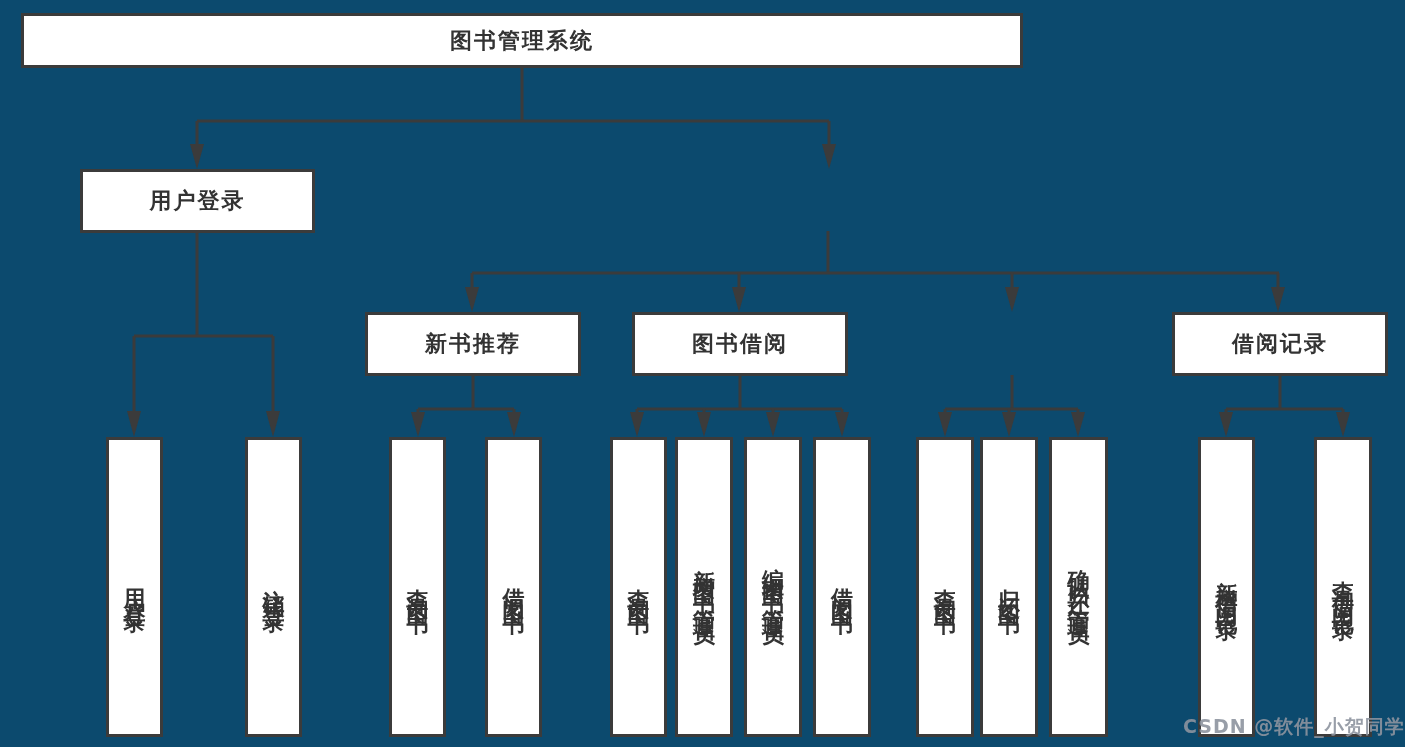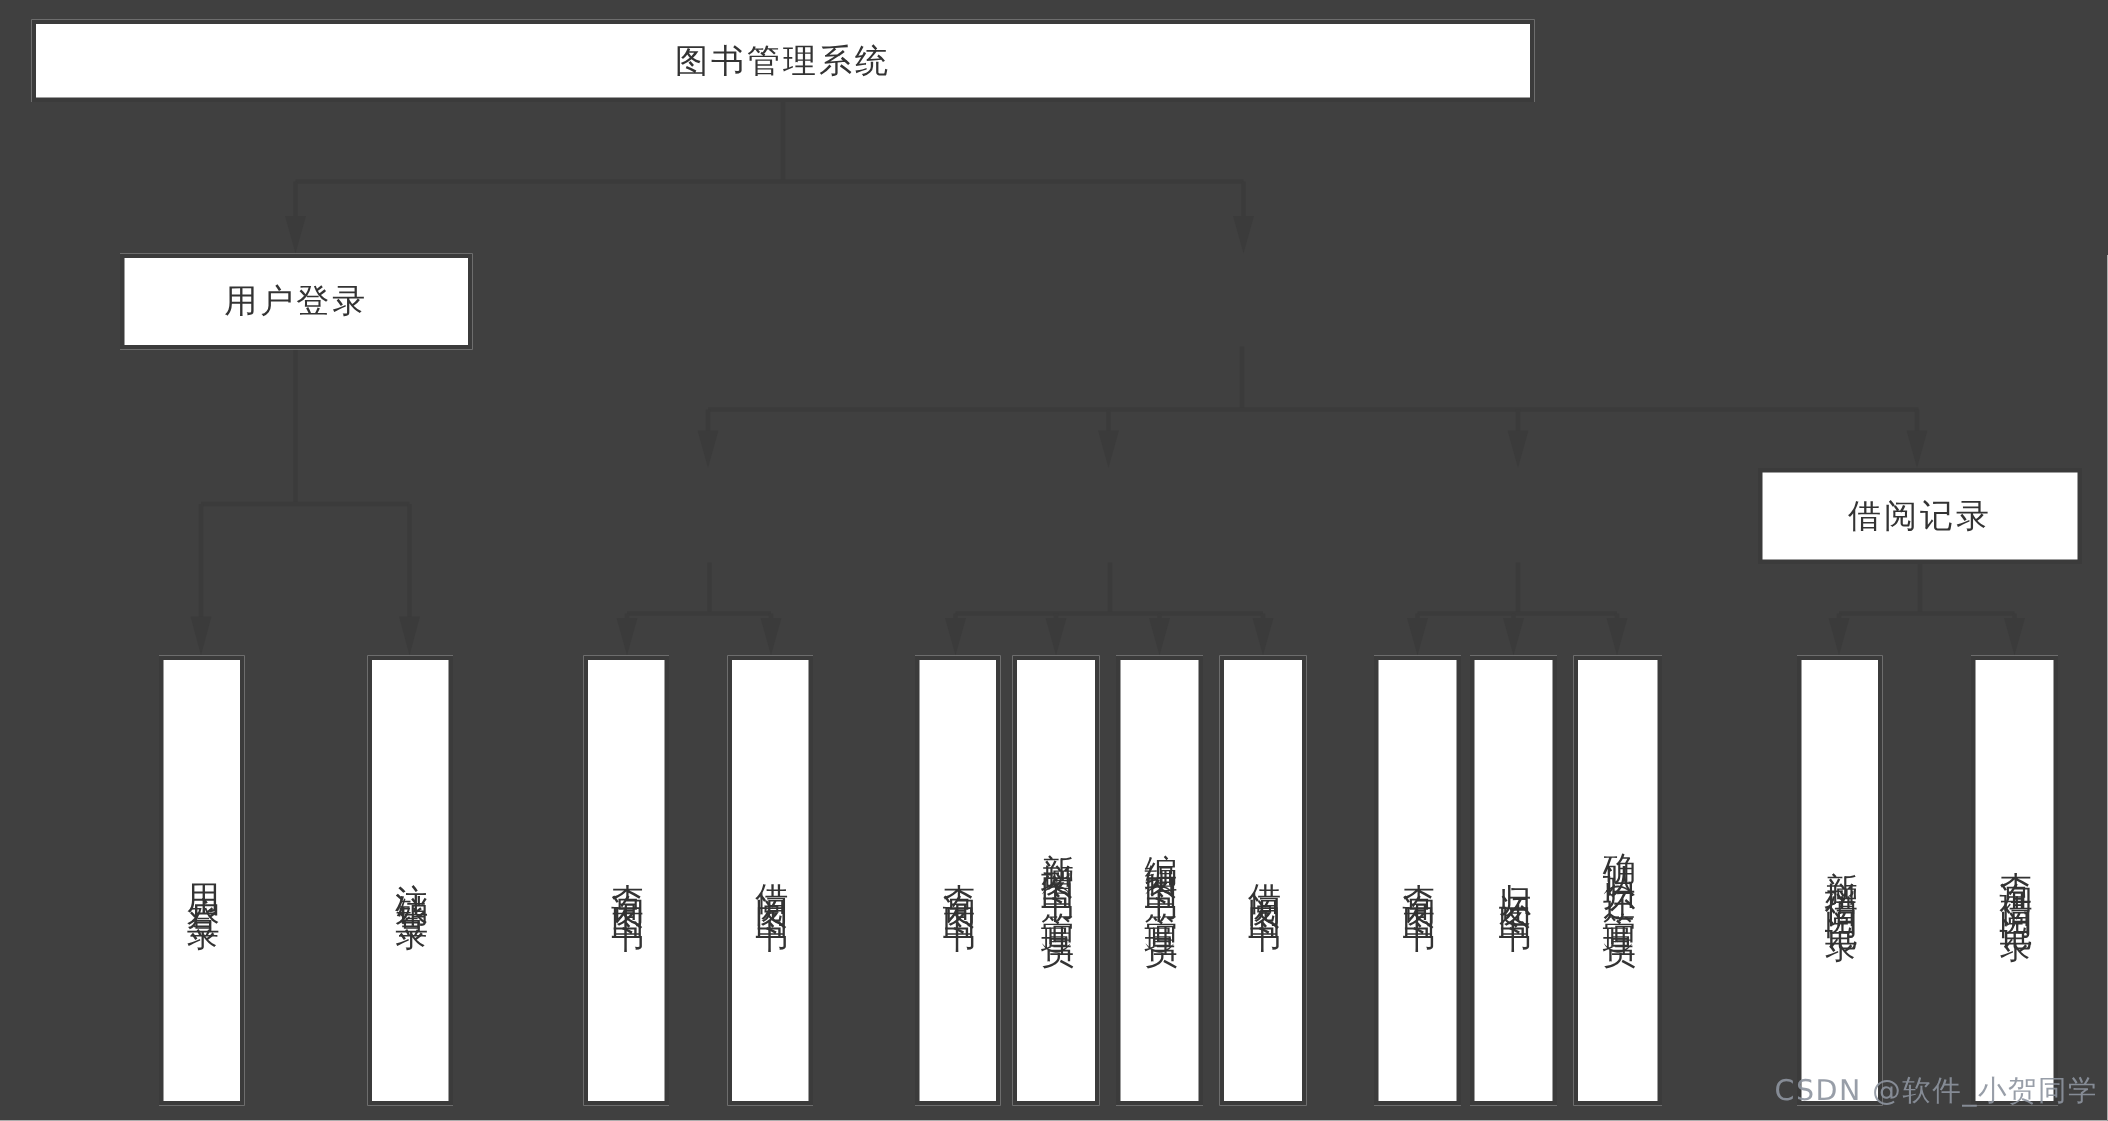--- a/index.html
+++ b/index.html
@@ -1,17 +1,17 @@
 <!DOCTYPE html>
 <html><head>
 <meta charset="utf-8">
 <style>
   html,body{margin:0;padding:0;background:#ffffff;}
   body{font-family:"DejaVu Sans","Liberation Sans",sans-serif;}
-  #canvas{position:relative;width:1405px;height:747px;background:#404040;overflow:hidden;}
+  #canvas{position:relative;width:1405px;height:747px;background:#0c4a6e;overflow:hidden;font-weight:bold;}
   #wires{position:absolute;left:0;top:0;width:1405px;height:747px;}
   .box{
     position:absolute;
     box-sizing:border-box;
     border:3px solid #3b3b3b;
     background:#ffffff;
     display:flex;
     align-items:center;
     justify-content:center;
     color:#333333;
@@ -129,20 +129,22 @@
       <polygon points="1071,412 1085,412 1078,437"></polygon>
       <polygon points="1219,412 1233,412 1226,437"></polygon>
       <polygon points="1336,412 1350,412 1343,437"></polygon>
     </g>
   </svg>
 
   <div class="box h-box n-root">图书管理系统</div>
 
   <div class="box h-box n-login">用户登录</div>
 
+  <div class="box h-box n-l2 n-recommend">新书推荐</div>
+  <div class="box h-box n-l2 n-borrowmod">图书借阅</div>
   <div class="box h-box n-l2 n-records">借阅记录</div>
 
   <div class="box v-box leaf lf-1a">用户登录</div>
   <div class="box v-box leaf lf-1b">注销登录</div>
 
   <div class="box v-box leaf lf-2a">查询图书</div>
   <div class="box v-box leaf lf-2b">借阅图书</div>
 
   <div class="box v-box leaf lf-3a">查询图书</div>
   <div class="box v-box leaf lf-3b">新增图书（管理员）</div>

